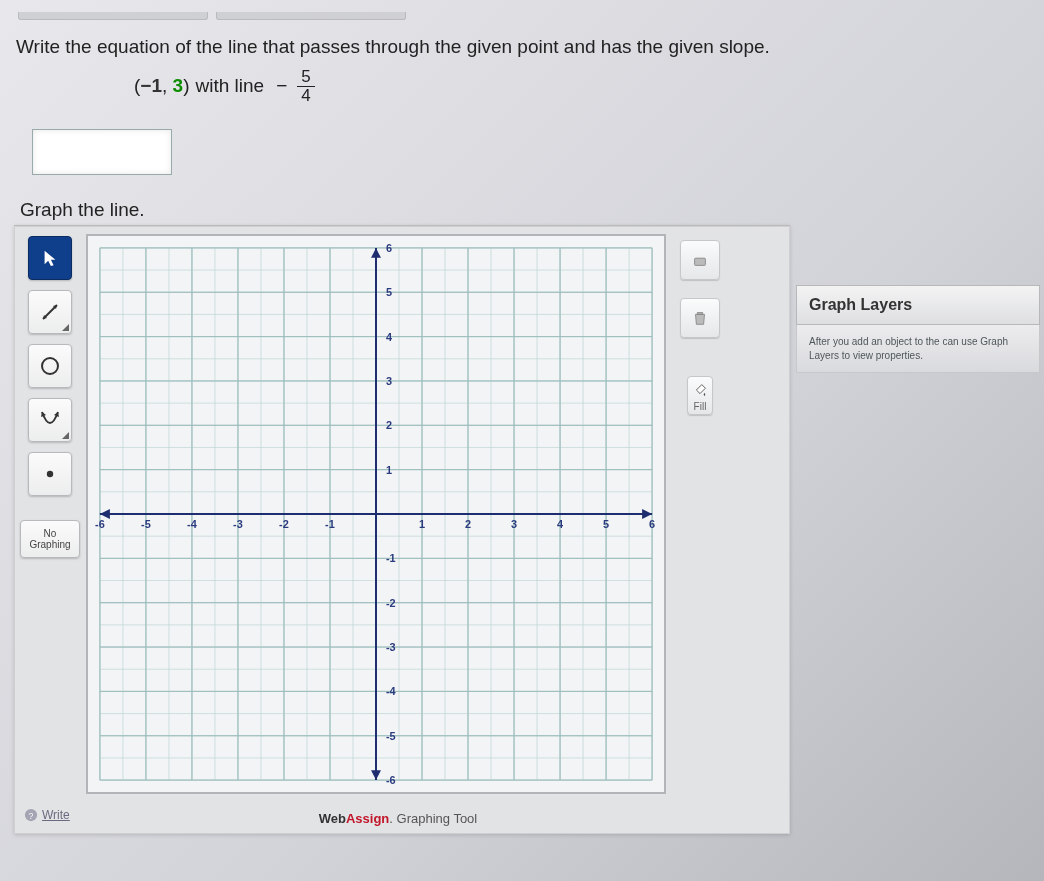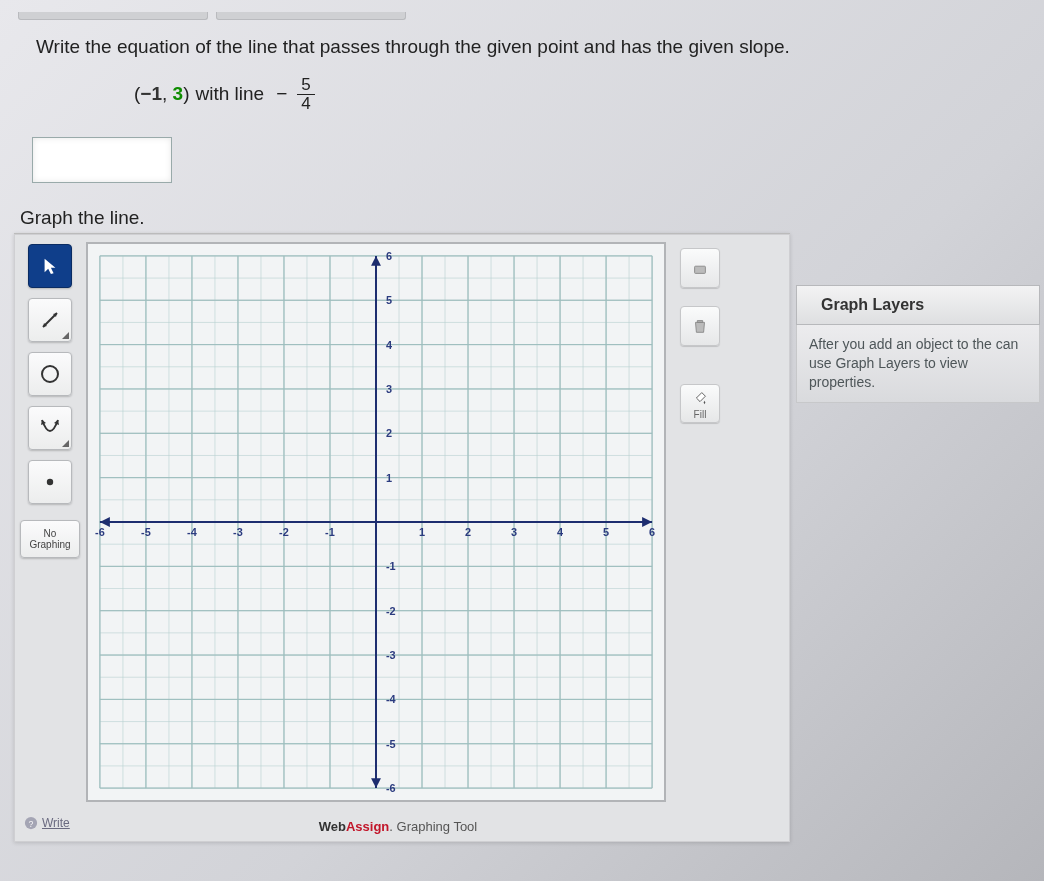--- a/index.html
+++ b/index.html
@@ -6,25 +6,25 @@
   body {
     margin: 0;
     font-family: Arial, Helvetica, sans-serif;
     background: linear-gradient(135deg, #e8e8ec 0%, #d2d3d8 60%, #b5b6bb 100%);
     width: 1044px;
     height: 881px;
     padding: 12px 0 0 14px;
     color: #222;
     overflow: hidden;
   }
-  .question { font-size: 19px; margin: 16px 0 10px 22px; font-weight: 500; }
+  .question { font-size: 19px; margin: 16px 0 10px 2px; font-weight: 500; }
   .point-x { color: #333; font-weight: bold; }
   .point-y { color: #0e8c00; font-weight: bold; }
   .formula-row {
-    margin: 18px 0 14px 120px;
+    margin: 10px 0 14px 120px;
     font-size: 19px;
     display: flex;
     align-items: center;
     gap: 6px;
     font-weight: 500;
   }
   .frac {
     display: inline-flex;
     flex-direction: column;
     align-items: center;
@@ -82,21 +82,21 @@
     border-left: 7px solid transparent;
     border-bottom: 7px solid #666;
   }
   .no-sol {
     width: 60px; height: 38px;
     border: 1px solid #b7b9bc;
     border-radius: 4px;
     background: linear-gradient(#fbfbfc, #eceded);
     box-shadow: 0 1px 2px rgba(0,0,0,0.2);
     display:flex; flex-direction:column; align-items:center; justify-content:center;
-    font-size: 10px; line-height: 1.1; color:#444; margin-top: 6px;
+    font-size: 10px; line-height: 1.1; color:#444; margin-top: 14px;
   }
   .help-row {
     position: absolute; left: 10px; bottom: 12px;
     display: flex; align-items: center; gap: 4px;
     color: #6a6a80; font-size: 12px; text-decoration: underline;
   }
   .help-row svg { opacity: .7; }
 
   .grid-area {
     width: 580px; height: 560px;
@@ -116,21 +116,21 @@
   .rt-btn {
     width: 40px; height: 40px;
     border: 1px solid #c6c7c9;
     border-radius: 4px;
     background: linear-gradient(#fafbfb, #e6e7e8);
     box-shadow: 0 1px 1px rgba(0,0,0,.15);
     display:flex; align-items:center; justify-content:center;
     color:#888; font-size:16px;
   }
   .fill-btn {
-     width: 40px;
+     width: 26px;
      border: 1px solid #c6c7c9;
      border-radius: 4px;
      background: linear-gradient(#fafbfb, #e6e7e8);
      box-shadow: 0 1px 1px rgba(0,0,0,.15);
      display:flex; flex-direction:column; align-items:center; justify-content:center;
      padding:4px 0 2px; margin-top: 20px;
   }
   .fill-btn span { font-size: 10px; color:#666; margin-top:2px; }
 
   .footer-brand {
@@ -146,31 +146,31 @@
 
   .layers-panel {
     position: absolute;
     left: 796px;
     top: 285px;
     width: 244px;
   }
   .layers-header {
     border: 1px solid #b7b8bb;
     background: linear-gradient(#f3f3f4, #dedfe1);
-    padding: 10px 24px;
+    padding: 10px 12px;
     font-weight: bold;
     font-size: 16px;
     color: #333;
   }
   .layers-body {
     border: 1px solid #c7c8ca;
     border-top: none;
     background: linear-gradient(#ececee, #d9dadd);
     padding: 10px 12px;
-    font-size: 14px;
+    font-size: 10px;
     color: #4e5659;
     line-height: 1.35;
   }
 
   
   .grid-svg { position:absolute; inset:0; width:100%; height:100%; }
   .tab-bars { display:flex; gap:8px; margin-bottom:4px; margin-left:4px;}
   .tab-bar{ width:190px; height:8px; background:#cfd0d3; border:1px solid #b9babe; border-radius:0 0 3px 3px; border-top:none;}
 </style>
 </head>

